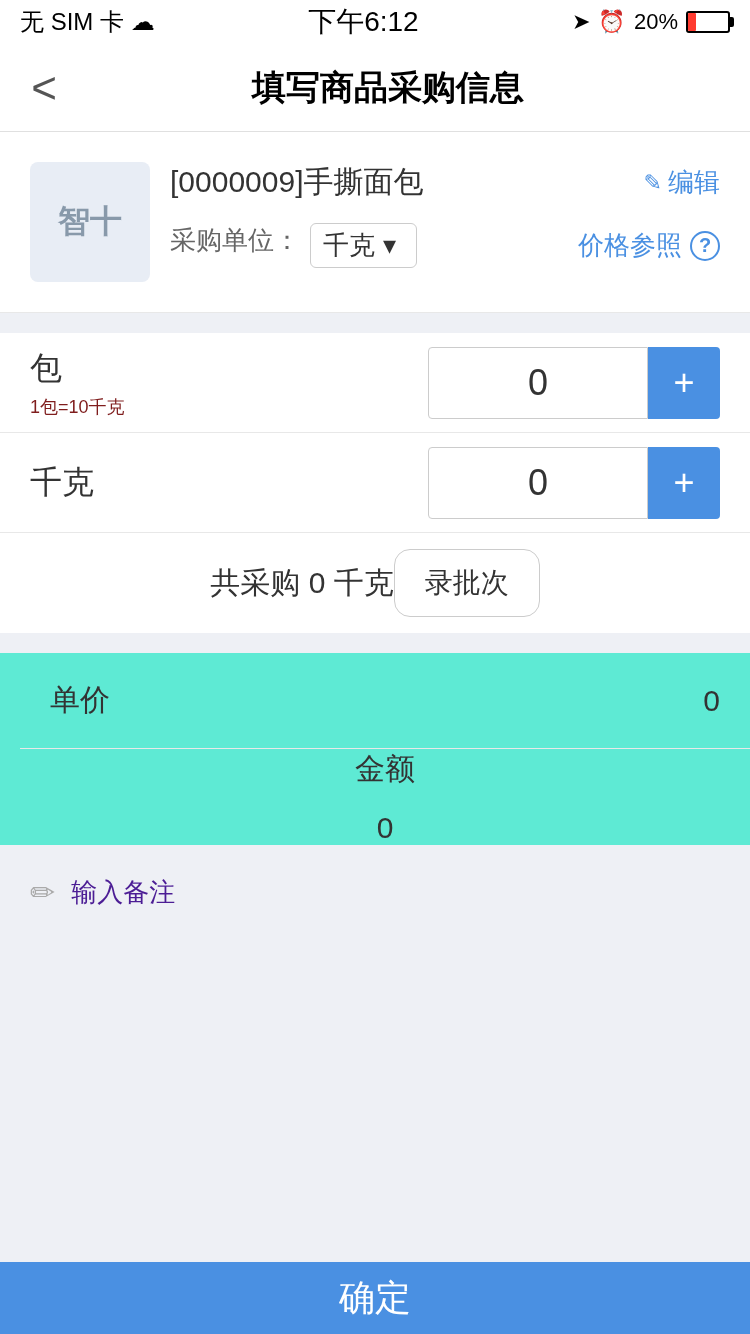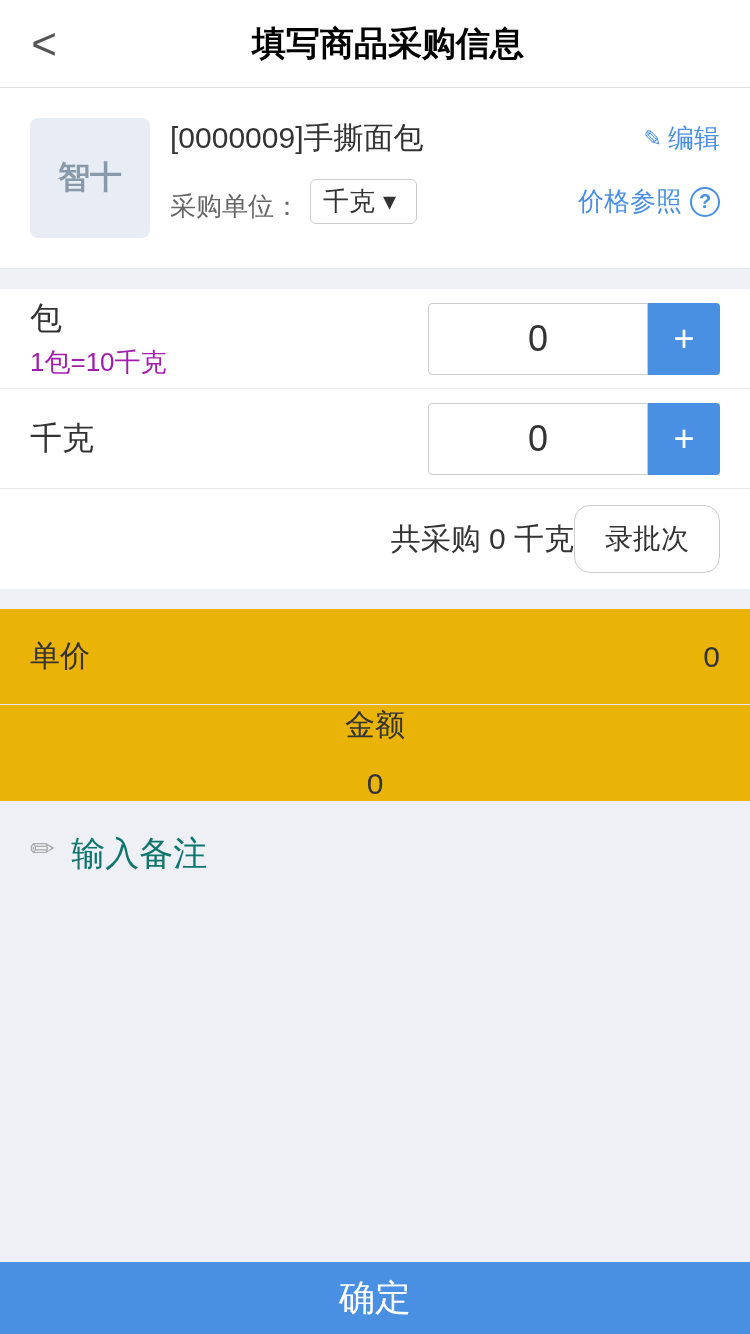--- a/index.html
+++ b/index.html
@@ -123,68 +123,68 @@
     .input-row {
       display: flex; align-items: center;
       padding: 0 30px;
       height: 100px;
       border-bottom: 1px solid #e8e8e8;
     }
     .input-row-label {
       display: flex; flex-direction: column; gap: 4px; min-width: 120px;
     }
     .label-main { font-size: 32px; color: #333; font-weight: 400; }
-    .label-sub { font-size: 26px; color: #a21caf; }
+    .label-sub { font-size: 18px; color: #7f1d1d; }
     .input-controls {
       flex: 1; display: flex; align-items: center; justify-content: flex-end; gap: 0;
     }
     .number-input {
       width: 220px; height: 72px; border: 1px solid #ccc; border-radius: 4px 0 0 4px;
       text-align: center; font-size: 36px; color: #333; background: #fff;
       display: flex; align-items: center; justify-content: center;
     }
     .plus-btn {
       width: 72px; height: 72px; background: #4a90e2; color: #fff;
       font-size: 36px; display: flex; align-items: center; justify-content: center;
       border-radius: 0 4px 4px 0; cursor: pointer;
     }
 
     
     .summary-row {
       background: #fff;
       padding: 0 30px;
       height: 100px;
-      display: flex; align-items: center; justify-content: flex-end;
+      display: flex; align-items: center; justify-content: center;
     }
     .summary-text { font-size: 30px; color: #333; }
     .batch-btn {
       border: 1px solid #ccc; padding: 14px 30px;
       font-size: 28px; color: #333; background: #fff; border-radius: 16px;
     }
 
     
-    .info-section { background: #eab308; margin-top: 0; }
+    .info-section { background: #5eead4; margin-top: 0; padding-left: 20px; }
     .info-row {
       display: flex; align-items: center; justify-content: space-between;
       padding: 0 30px; height: 96px;
       border-bottom: 1px solid #e8e8e8;
     }
     .info-row:last-child { border-bottom: none; flex-direction: column; }
     .info-key { font-size: 30px; color: #333; }
     .info-val { font-size: 30px; color: #333; }
 
     
     .note-section {
       background: #eef0f5;
       padding: 30px 30px;
       min-height: 200px;
       display: flex; align-items: flex-start; gap: 16px;
     }
     .pencil-icon { font-size: 30px; color: #aaa; }
-    .note-placeholder { font-size: 34px; color: #0f766e; }
+    .note-placeholder { font-size: 26px; color: #4c1d95; }
 
     
     .bottom-space {
       flex: 1; background: #eef0f5; min-height: 400px;
     }
 
     
     .confirm-btn {
       position: fixed;
       bottom: 0; left: 0; width: 750px; height: 72px;
@@ -197,20 +197,36 @@
       width: 750px; min-height: 1334px; display: flex; flex-direction: column;
       background: #f0f0f5;
     }
     .main-content { flex: 1; padding-bottom: 100px; }
   </style>
 </head>
 <body>
 
 <div class="page-wrapper">
 
+  <div class="status-bar">
+    <div class="status-left">
+      <span>无 SIM 卡 ☁</span>
+    </div>
+    <div class="status-center">下午6:12</div>
+    <div class="status-right">
+
+      <span>➤</span>
+
+      <span>⏰</span>
+      <span>20%</span>
+      <div class="battery-icon">
+        <div class="battery-fill"></div>
+      </div>
+    </div>
+  </div>
 
   <div class="nav-bar">
     <div class="nav-back">
       <span style="font-size:44px; color:#555;">&lt;</span>
     </div>
     <div class="nav-title">填写商品采购信息</div>
   </div>
 
   <div class="main-content">
 
@@ -220,21 +236,21 @@
       </div>
       <div class="product-info">
         <div class="product-name-row">
           <span class="product-name">[0000009]手撕面包</span>
           <span class="edit-link">
             <span class="edit-icon">✎</span>
             <span>编辑</span>
           </span>
         </div>
         <div class="purchase-unit-row">
-          <div style="display:flex; align-items:flex-end; gap:10px;">
+          <div style="display:flex; align-items:flex-start; gap:10px;">
             <span class="unit-label">采购单位：</span>
             <div class="unit-select">
               <span>千克</span>
               <span>▾</span>
             </div>
           </div>
           <div class="price-ref">
             <span>价格参照</span>
             <div class="info-circle">?</div>
           </div>

